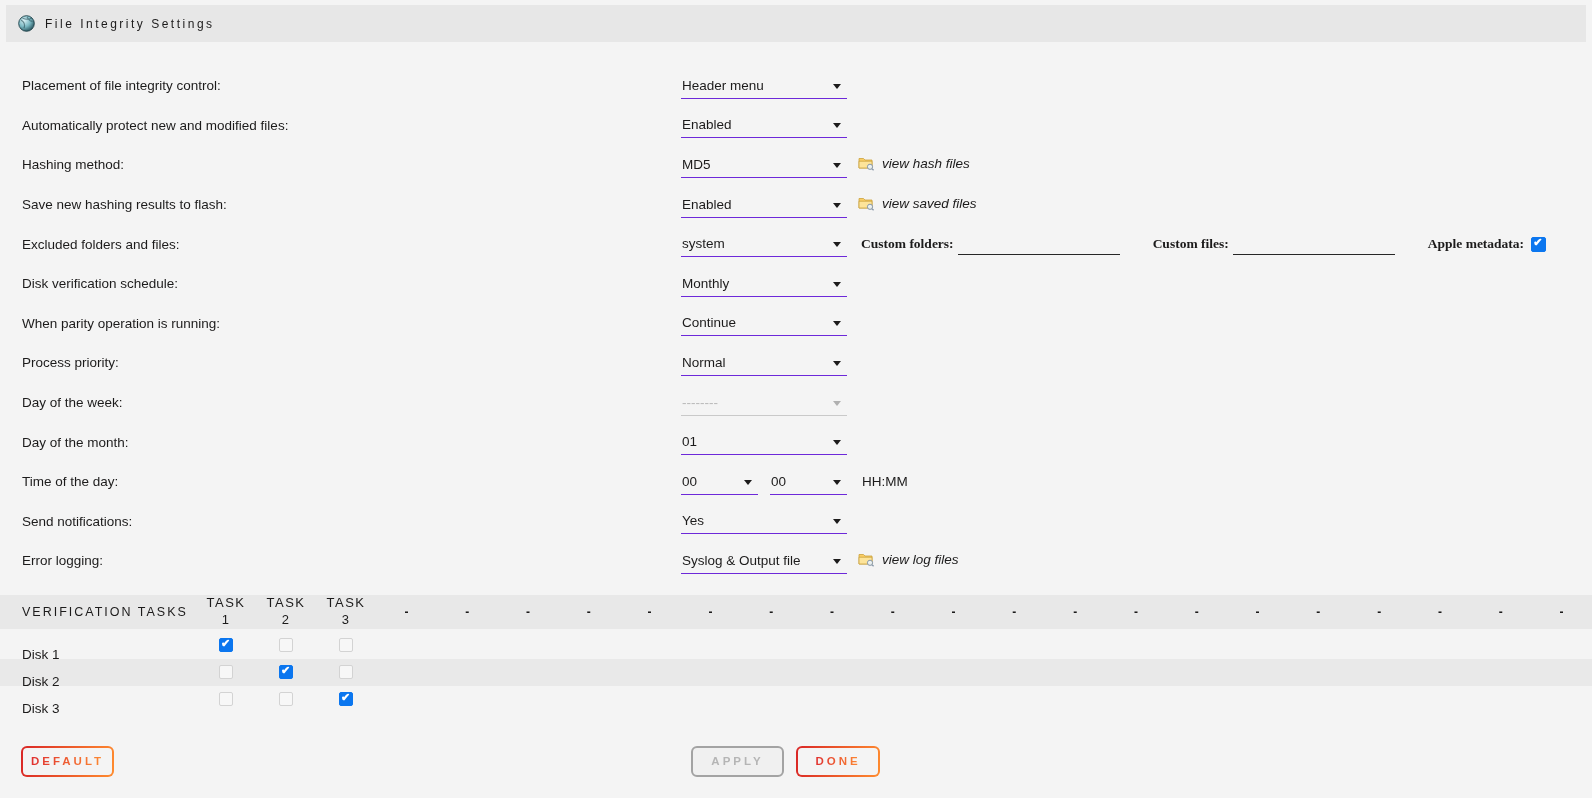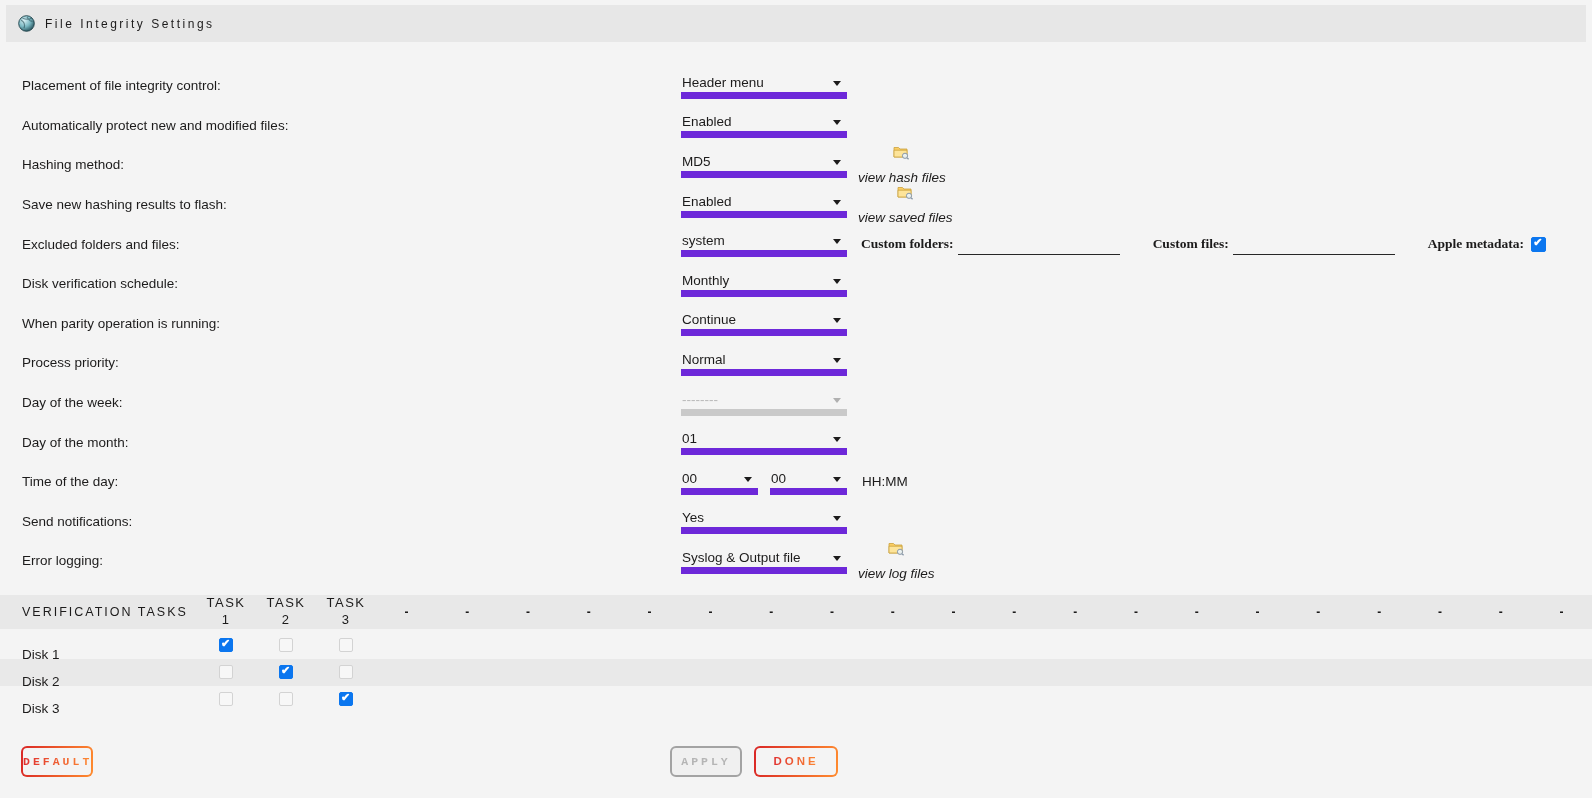--- a/index.html
+++ b/index.html
@@ -24,40 +24,40 @@
   .titlebar .title { font-size:12px; letter-spacing:2.5px; color:#1c1b1b; }
   .ticon { width:17px; height:17px; display:inline-flex; }
 
   
   .form { padding-top:24px; }
   .frow { height:39.6px; display:flex; align-items:center; padding-left:22px; }
   .frow .label { width:659px; flex:0 0 659px; }
   .ctrl { display:flex; align-items:center; }
   .select {
     width:166px; height:26px;
-    border-bottom:7px solid #6d28d9;
+    border-bottom:1px solid #6d28d9;
     display:flex; align-items:center; justify-content:space-between;
     padding:0 6px 0 1px;
     cursor:pointer;
     background:transparent;
   }
   .select .arrow {
     width:0; height:0;
     border-left:4px solid transparent;
     border-right:4px solid transparent;
     border-top:5px solid #1c1b1b;
     margin-top:2px;
   }
   .select.sm { width:77px; }
   .select.disabled { color:#b9b9b9; border-bottom-color:#c9c9c9; cursor:default; }
   .select.disabled .arrow { border-top-color:#b0b0b0; }
   .gap12 { width:12px; }
   .suffix { margin-left:15px; }
 
-  .viewlink { margin-left:11px; display:flex; align-items:center; gap:7px; cursor:pointer;flex-direction:column; }
+  .viewlink { margin-left:11px; display:flex; align-items:flex-start; gap:7px; cursor:pointer; }
   .viewlink .linktext { font-style:italic; }
 
   .blabel { font-weight:bold;font-family:Liberation Serif, serif; }
   .ml14 { margin-left:14px; }
   .ml33 { margin-left:33px; }
   .uline {
     border:none; outline:none; background:transparent;
     border-bottom:1px solid #262626;
     width:162px; height:22px; margin-left:4px;
     font-family:inherit; font-size:13.5px; color:#1c1b1b;
@@ -115,21 +115,21 @@
       background-clip:text;
       color:transparent;
     }
   }
   .btn-gray {
     border:2px solid #a3a3a3;
     background:#f0f0f0;
     color:#b5b5b5;
     cursor:default;
   }
-  .w86 { width:72px;font-family:Liberation Mono, monospace; }
+  .w86 { width:93px; }
   .w84 { width:84px; }
   .mdefault { margin-left:21px; }
   .mapply { margin-left:577px; }
   .mdone { margin-left:12px; }
 </style>
 </head>
 <body>
 
 <div class="titlebar">
   <span class="ticon">

